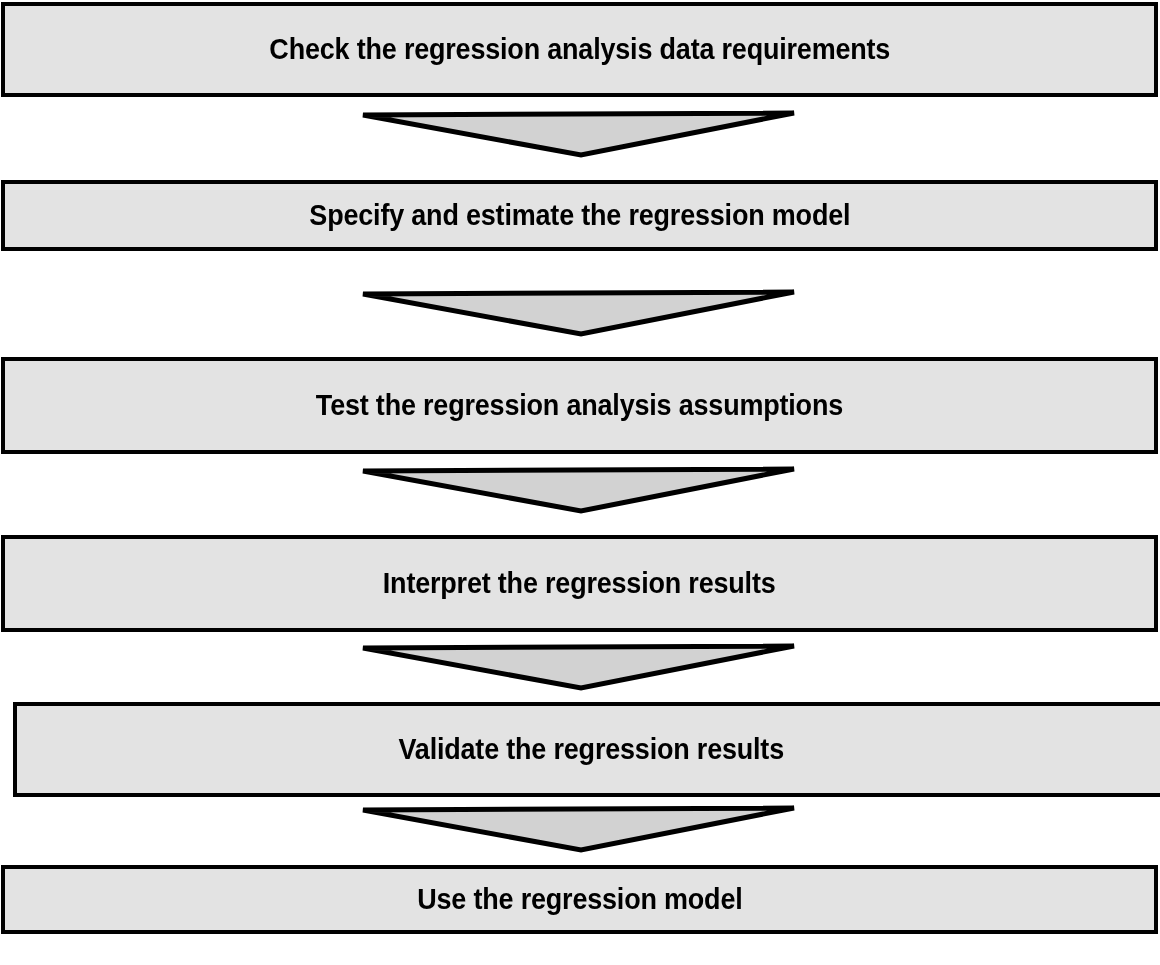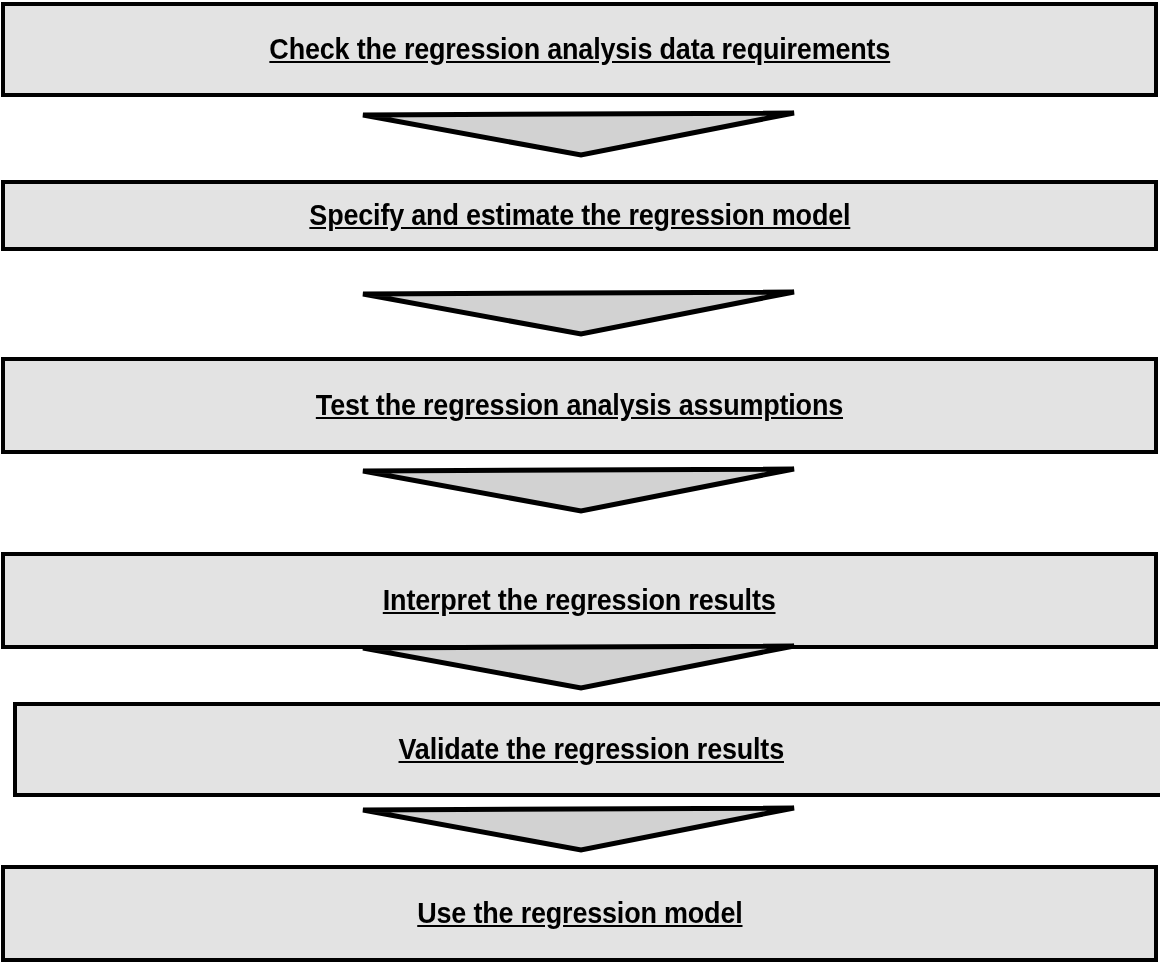--- a/index.html
+++ b/index.html
@@ -26,43 +26,42 @@
   .step-box {
     position: absolute;
     left: 1px;
     width: 1157px;
     box-sizing: border-box;
     border: 4px solid #000000;
     background: #e3e3e3;
     display: flex;
     align-items: center;
     justify-content: center;
-    text-decoration: underline;
   }
 
   .step-label {
     font-family: "Liberation Sans", "DejaVu Sans", sans-serif;
     font-weight: bold;
     font-size: 29px;
     line-height: 1.1;
     color: #000000;
     letter-spacing: -0.2px;
     transform: scaleX(0.93);
     transform-origin: center center;
     white-space: nowrap;
     text-align: center;
   }
 
   
   .step-box.s0 { top: 2px;   height: 95px; }
   .step-box.s1 { top: 180px; height: 71px; }
   .step-box.s2 { top: 357px; height: 97px; }
-  .step-box.s3 { top: 535px; height: 97px; margin-top: 17px; }
+  .step-box.s3 { top: 535px; height: 97px; }
   .step-box.s4 { top: 702px; height: 95px; margin-left: 12px; }
-  .step-box.s5 { top: 865px; height: 97px; }
+  .step-box.s5 { top: 865px; height: 69px; }
 
   
   .arrow-connector {
     position: absolute;
     left: 360px;
     width: 437px;
     height: 48px;
     overflow: visible;
   }
   .arrow-connector.a0 { top: 110px; }

